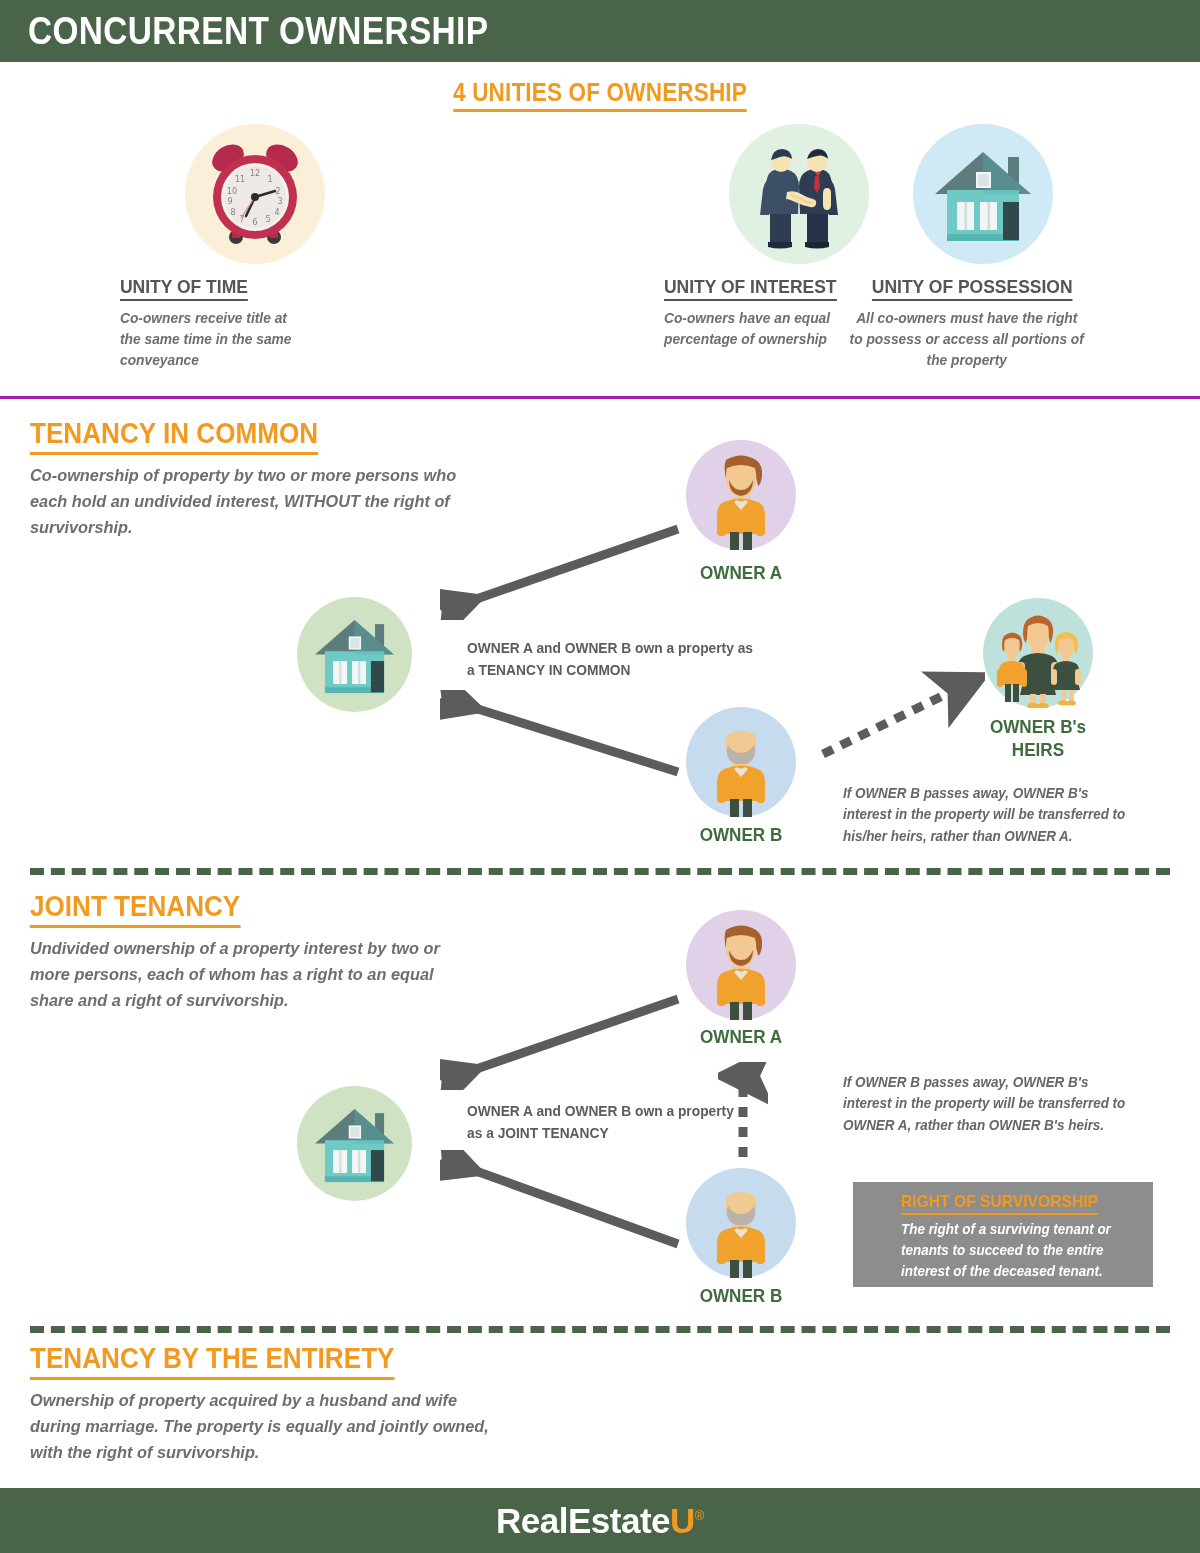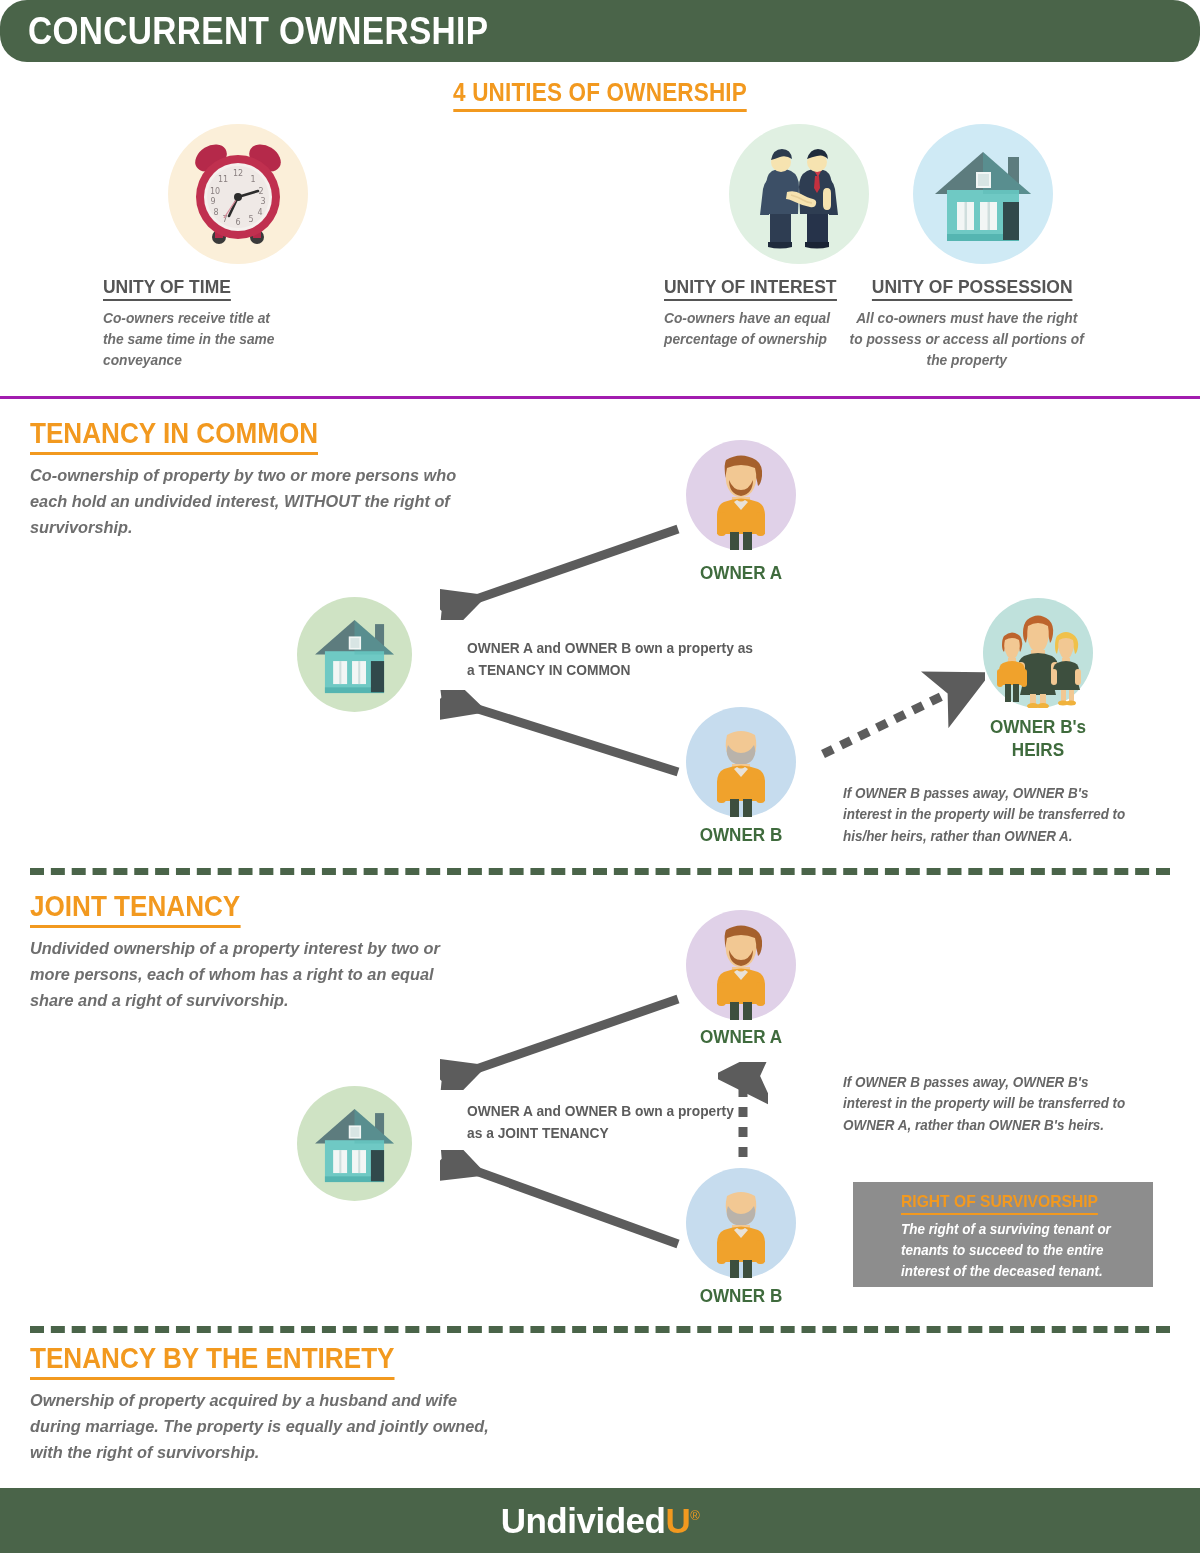--- a/index.html
+++ b/index.html
@@ -20,21 +20,20 @@
     background: #ffffff;
     overflow: hidden;
   }
 
   
   .header-bar {
     position: absolute;
     left: 0; top: 0;
     width: 1200px; height: 62px;
     background: #4a6449;
-    border-radius: 27px;
   }
   .header-title {
     position: absolute;
     left: 28px; top: 10px;
     color: #ffffff;
     font-size: 38px;
     font-weight: bold;
     letter-spacing: 0.4px;
     transform: scaleX(0.88);
     transform-origin: left center;
@@ -244,21 +243,21 @@
 
   <div class="header-bar">
     <div class="header-title">CONCURRENT OWNERSHIP</div>
   </div>
 
   <div class="unities-section">
     <div class="unities-title">
       <span>4 UNITIES OF OWNERSHIP</span>
     </div>
 
-    <div class="unity-col" style="left:103px;">
+    <div class="unity-col" style="left:120px;">
       <div class="unity-circle" style="background:#fbefd9;">
         <svg width="140" height="140" viewBox="0 0 140 140">
           <g transform="translate(70,72)">
             <ellipse cx="-27" cy="-38" rx="17" ry="12" transform="rotate(-32 -27 -38)" fill="#b5294a"></ellipse>
             <ellipse cx="27" cy="-38" rx="17" ry="12" transform="rotate(32 27 -38)" fill="#b5294a"></ellipse>
             <circle cx="-19" cy="41" r="7" fill="#3a3a3a"></circle>
             <circle cx="19" cy="41" r="7" fill="#3a3a3a"></circle>
             <rect x="-23" y="28" width="8" height="14" fill="#b5294a"></rect>
             <rect x="15" y="28" width="8" height="14" fill="#b5294a"></rect>
             <circle cx="0" cy="1" r="42" fill="#c0304f"></circle>
@@ -561,17 +560,17 @@
   <div class="dashed-div" style="top:1326px;"></div>
 
   <div class="sec-title" style="left:30px; top:1342px;">
     <span>TENANCY BY THE ENTIRETY</span>
   </div>
   <div class="sec-desc" style="left:30px; top:1388px; width:480px;">Ownership of property acquired by a husband and wife during marriage. The property is equally and jointly owned, with the right of survivorship.</div>
 
 
   <div class="footer-bar">
     <div class="logo">
-      <span>Undivided</span><span class="u">U</span><span class="reg">®</span>
+      <span>RealEstate</span><span class="u">U</span><span class="reg">®</span>
     </div>
   </div>
 
 </div>
 
 </body></html>

